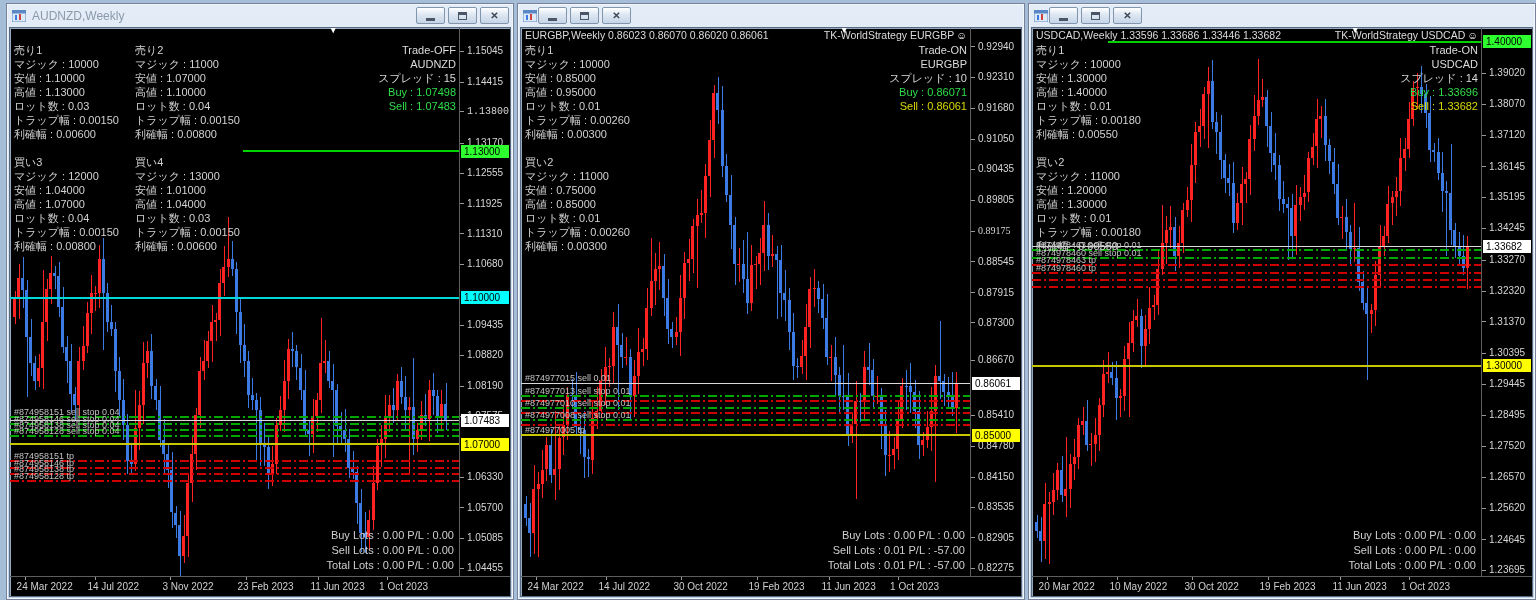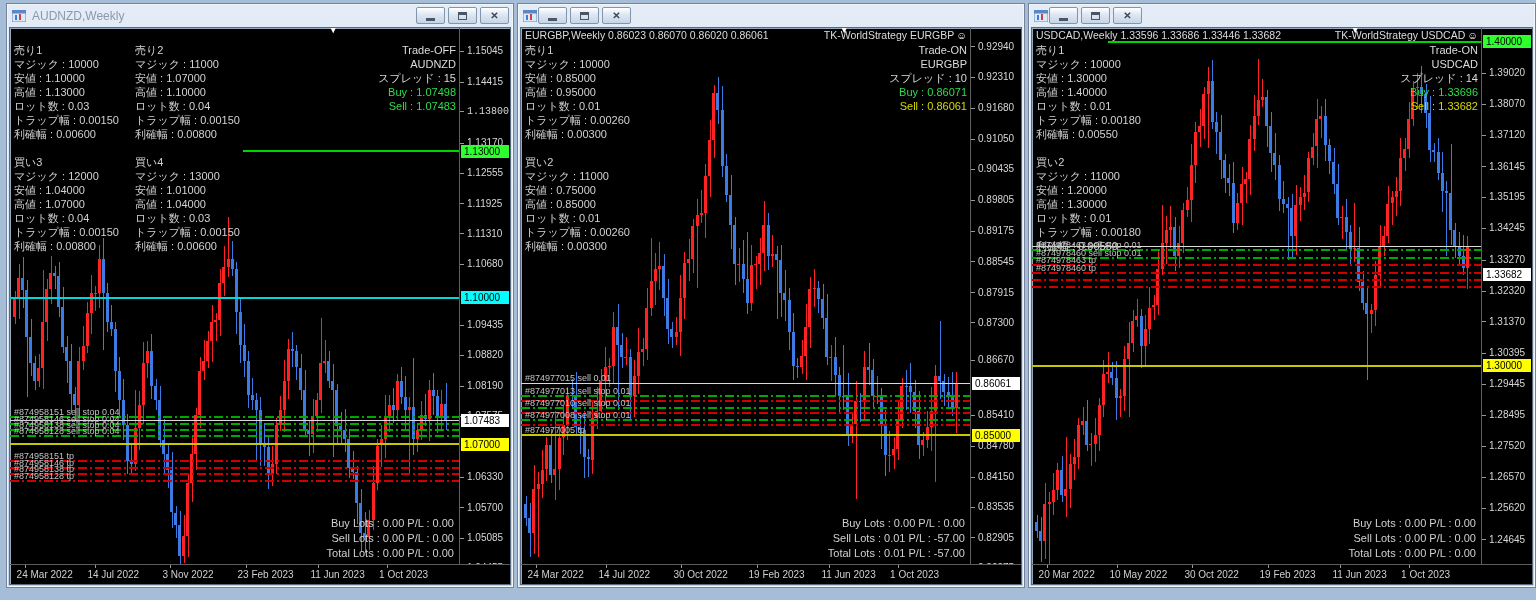--- a/index.html
+++ b/index.html
@@ -1,16 +1,16 @@
 <!DOCTYPE html>
 <html><head>
 <meta charset="utf-8">
 <style>
   html,body{margin:0;padding:0;background:#a6bdd7;font-family:"Liberation Sans",sans-serif;}
-  .desktop{width:1536px;height:600px;box-sizing:border-box;display:flex;gap:3px;padding:3px 0 12px 6px;overflow:hidden;}
+  .desktop{width:1536px;height:600px;box-sizing:border-box;display:flex;gap:3px;padding:3px 0 0 6px;overflow:hidden;}
   .window{flex:1;min-width:0;display:flex;flex-direction:column;border:1px solid #76819b;background:linear-gradient(#e3ecf7,#c2d3e8);box-shadow:inset 0 0 0 1px #f2f7fc;}
   .titlebar{height:23px;display:flex;align-items:center;padding:0 4px;flex:none;}
   .ticon{width:16px;height:14px;flex:none;display:flex;align-items:center;justify-content:center;}
   .ttext{color:#8b99a9;font-size:12px;margin-left:5px;flex:1;white-space:nowrap;overflow:hidden;}
   .tbtns{display:flex;gap:3px;flex:none;}
   .tb{width:29px;height:17px;border:1px solid #8196ad;border-radius:2px;background:linear-gradient(#ffffff,#dde7f2 45%,#c6d5e7);display:flex;align-items:center;justify-content:center;padding:0;cursor:pointer;}
   .g-min{width:9px;height:3px;background:#4a5668;margin-top:7px;}
   .g-res{width:9px;height:8px;border:1px solid #4a5668;border-top-width:3px;box-sizing:border-box;}
   .g-x{font-size:10px;color:#3c4656;line-height:1;font-weight:bold;}
   .client{flex:1;margin:0 2px 2px 2px;border:1px solid #56697f;background:#000;display:flex;flex-direction:column;min-height:0;box-shadow:inset 1px 1px 0 #93a9c0;}
@@ -688,21 +688,21 @@
             <div class="pline" style="top: 406.1px; height: 2px; left: 0%; background: rgb(200, 200, 0);"></div>
             <div class="olabel" style="top: 407.1px;">#874977005 tp</div>
           </div>
         <div class="scale" id="scale1">
             <div class="tick" style="top: 12.6px;"><i></i>0.92940</div>
             <div class="tick" style="top: 43.4px;"><i></i>0.92310</div>
             <div class="tick" style="top: 74.2px;"><i></i>0.91680</div>
             <div class="tick" style="top: 105.1px;"><i></i>0.91050</div>
             <div class="tick" style="top: 135.2px;"><i></i>0.90435</div>
             <div class="tick" style="top: 166px;"><i></i>0.89805</div>
-            <div class="tick" style="top: 196.8px;"><i></i>0.89175</div>
+            <div class="tick" style="top: 196.8px; font-family: Liberation Serif, serif;"><i></i>0.89175</div>
             <div class="tick" style="top: 227.6px;"><i></i>0.88545</div>
             <div class="tick" style="top: 258.5px;"><i></i>0.87915</div>
             <div class="tick" style="top: 288.6px;"><i></i>0.87300</div>
             <div class="tick" style="top: 326px;"><i></i>0.86670</div>
             <div class="tick" style="top: 381px;"><i></i>0.85410</div>
             <div class="tick" style="top: 411.9px;"><i></i>0.84780</div>
             <div class="tick" style="top: 442.7px;"><i></i>0.84150</div>
             <div class="tick" style="top: 472.8px;"><i></i>0.83535</div>
             <div class="tick" style="top: 503.6px;"><i></i>0.82905</div>
             <div class="tick" style="top: 534.4px;"><i></i>0.82275</div>
@@ -1027,21 +1027,21 @@
             <div class="tick" style="top: 287.5px;"><i></i>1.31370</div>
             <div class="tick" style="top: 319.1px;"><i></i>1.30395</div>
             <div class="tick" style="top: 349.9px;"><i></i>1.29445</div>
             <div class="tick" style="top: 380.7px;"><i></i>1.28495</div>
             <div class="tick" style="top: 412.3px;"><i></i>1.27520</div>
             <div class="tick" style="top: 443.1px;"><i></i>1.26570</div>
             <div class="tick" style="top: 473.9px;"><i></i>1.25620</div>
             <div class="tick" style="top: 505.5px;"><i></i>1.24645</div>
             <div class="tick" style="top: 536.3px;"><i></i>1.23695</div>
             <div class="badge" style="top: 7.1px; background: rgb(46, 255, 46);">1.40000</div>
-            <div class="badge" style="top: 212px; background: rgb(255, 255, 255); margin-top: 28px;">1.33682</div>
+            <div class="badge" style="top: 212px; background: rgb(255, 255, 255);">1.33682</div>
             <div class="badge" style="top: 331.4px; background: rgb(255, 255, 0);">1.30000</div>
           </div>
       </div>
       <div class="taxis" id="axis2">
           <div class="tmark" style="left: 14.6px;"></div>
           <div class="tdate" style="left: 6.6px;">20 Mar 2022</div>
           <div class="tmark" style="left: 85.4px;"></div>
           <div class="tdate" style="left: 77.4px;">10 May 2022</div>
           <div class="tmark" style="left: 160.4px;"></div>
           <div class="tdate" style="left: 152.4px;">30 Oct 2022</div>

